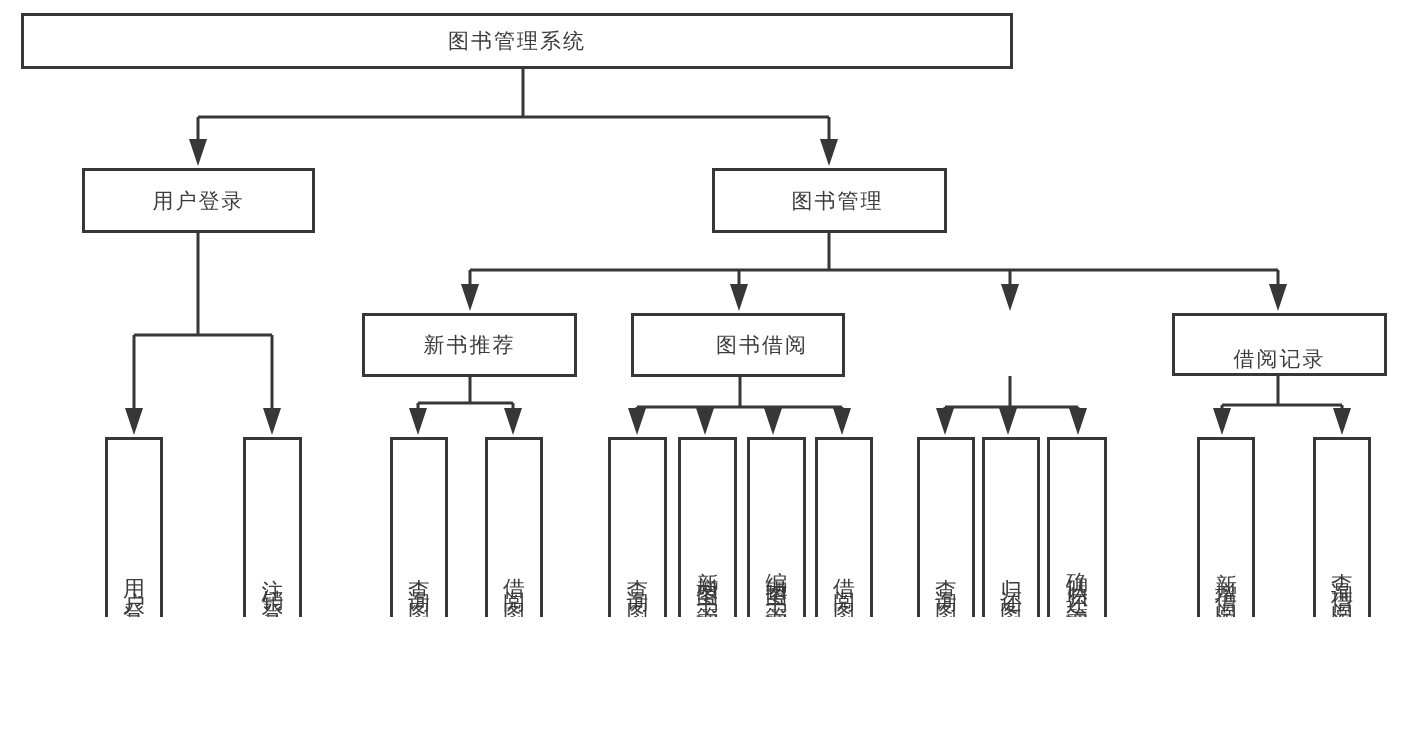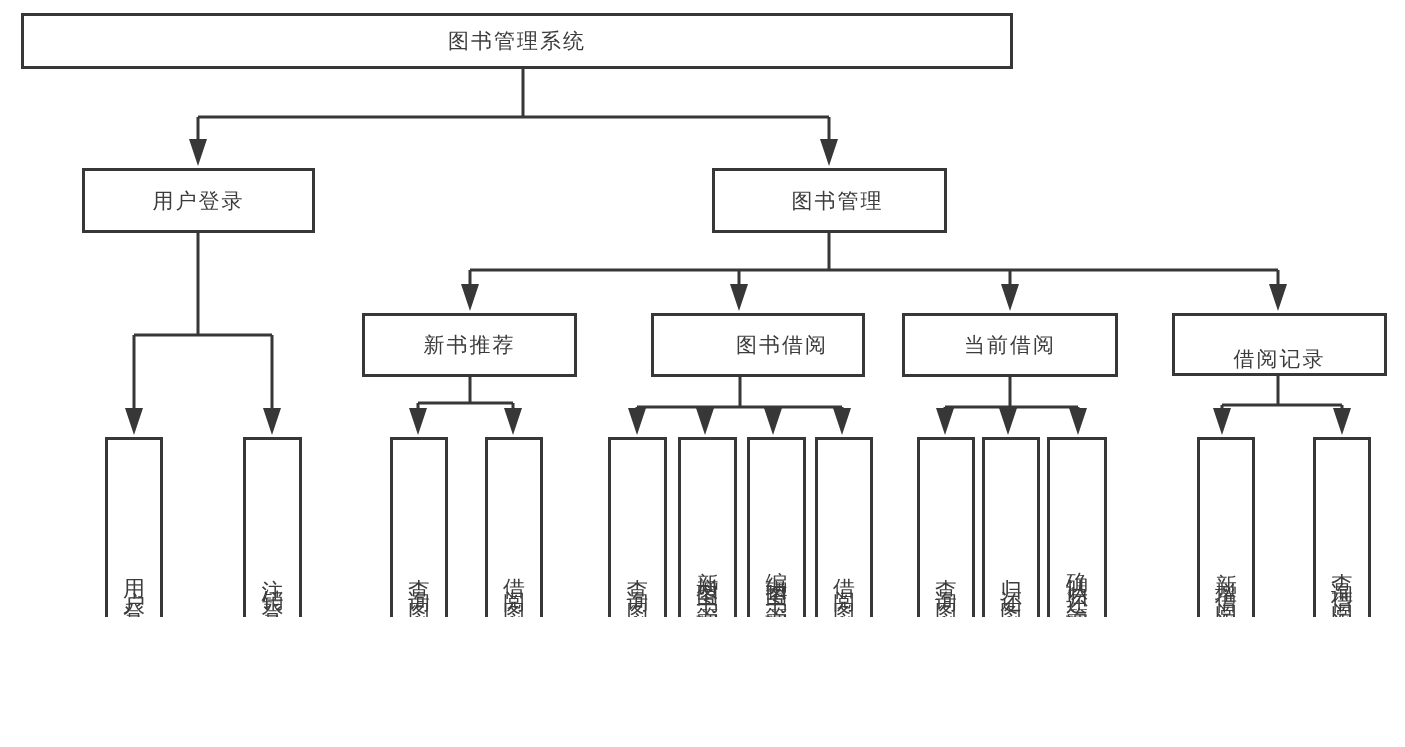--- a/index.html
+++ b/index.html
@@ -89,25 +89,22 @@
   <div class="node" style="left:82px;top:168px;width:233px;height:65px;">
     <span>用户登录</span>
   </div>
   <div class="node" style="left:712px;top:168px;width:235px;height:65px;padding-left:16px;">
     <span>图书管理</span>
   </div>
 
   <div class="node" style="left:362px;top:313px;width:215px;height:64px;">
     <span>新书推荐</span>
   </div>
-  <div class="node" style="left:651px;top:313px;width:214px;height:64px;padding-left:48px;">
+  <div class="node" style="left:631px;top:313px;width:214px;height:64px;padding-left:48px;">
     <span>图书借阅</span>
-  </div>
-  <div class="node" style="left:902px;top:313px;width:216px;height:64px;">
-    <span>当前借阅</span>
   </div>
   <div class="node" style="left:1172px;top:313px;width:215px;height:63px;align-items:flex-end;">
     <span>借阅记录</span>
   </div>
 
   <div class="leaf" style="left:105px;width:58px;">
     <span class="v ls4">用户登录</span>
   </div>
   <div class="leaf" style="left:243px;width:59px;">
     <span class="v ls4">注销登录</span>

